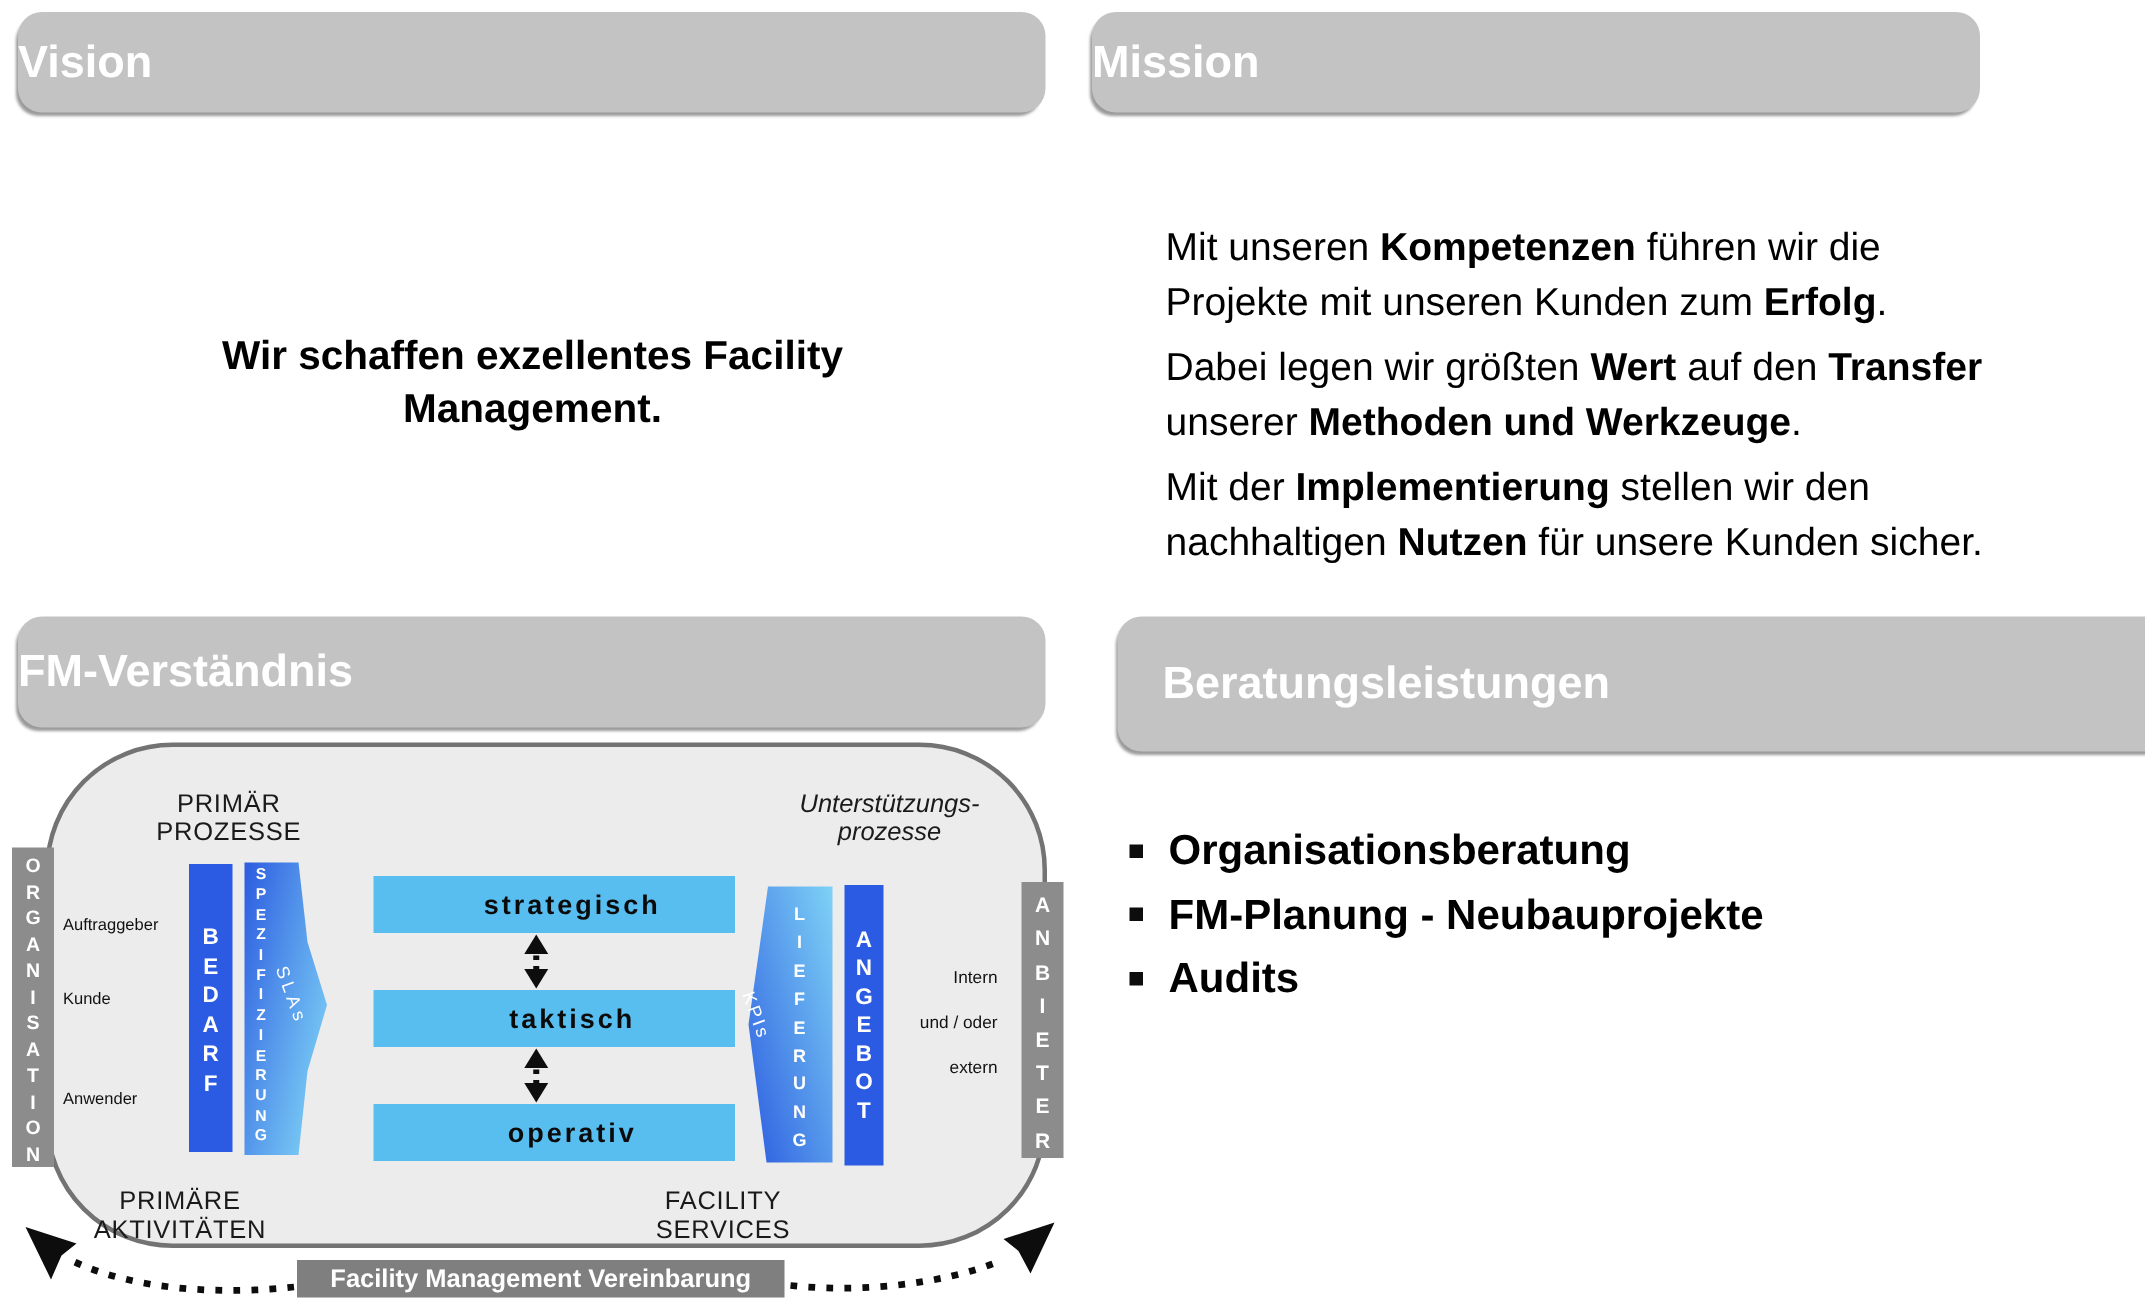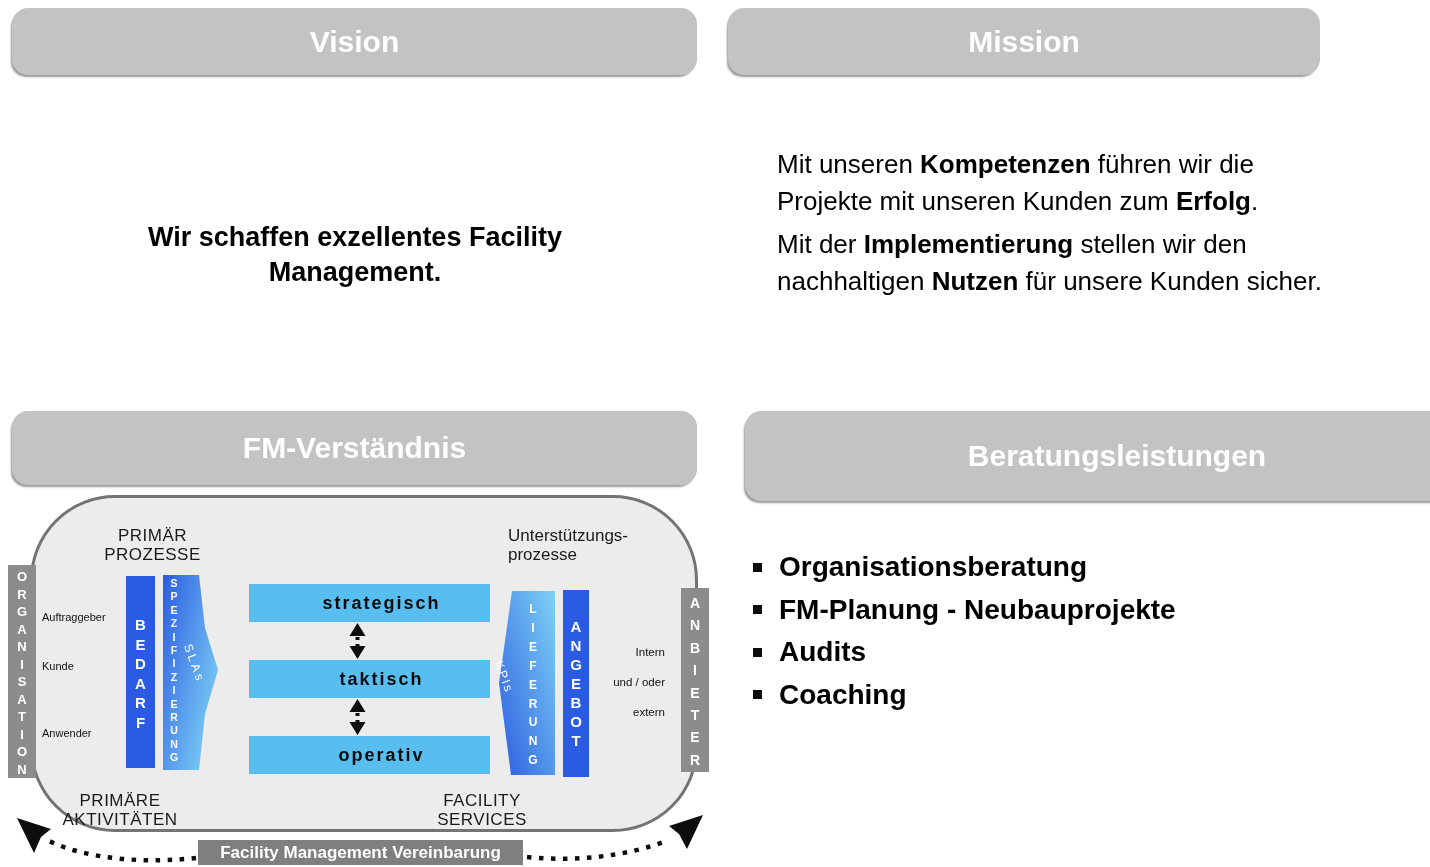--- a/index.html
+++ b/index.html
@@ -9,21 +9,21 @@
     font-family:"Liberation Sans", sans-serif;
     color:#111;
   }
   .abs{position:absolute;}
   
   .hdr{
     background:var(--header_bg);
     color:var(--header_text);
     border-radius:16px;
     font-weight:bold;font-size:30px;
-    display:flex;align-items:center;justify-content:center;
+    display:flex;align-items:center;
     box-shadow:-2px 3px 2px -1px rgba(0,0,0,0.4);
   }
   .hdr-vision{left:12px;top:8px;width:685px;height:67px;}
   .hdr-mission{left:728px;top:8px;width:592px;height:67px;}
   .hdr-fm{left:12px;top:411px;width:685px;height:74px;}
   .hdr-beratung{left:745px;top:411px;width:684px;height:90px;padding-left:30px;}
 
   
   .vision-body{
     left:70px;top:220px;width:570px;
@@ -69,21 +69,21 @@
     font-weight:bold;font-size:10.5px;line-height:13.4px;}
   .lief-letters{left:524px;top:600px;width:18px;text-align:center;color:#fff;
     font-weight:bold;font-size:12px;line-height:18.9px;}
   .slas-label{left:194px;top:642px;color:#fff;font-size:12px;letter-spacing:3px;
     transform:rotate(70deg);transform-origin:0 0;white-space:nowrap;}
   .kpis-label{left:505px;top:659px;color:#fff;font-size:12px;letter-spacing:2px;
     transform:rotate(70deg);transform-origin:0 0;white-space:nowrap;}
   .diagram-label{color:#1a1a1a;font-size:17px;line-height:19px;letter-spacing:0.5px;
     white-space:pre-line;}
   .lbl-primar{left:60px;top:526px;width:185px;text-align:center;}
-  .lbl-unterstuetzung{left:508px;top:526px;width:170px;text-align:left;letter-spacing:0;}
+  .lbl-unterstuetzung{left:508px;top:526px;width:170px;text-align:center;letter-spacing:0;font-style:italic;}
   .lbl-prim-akt{left:50px;top:791px;width:140px;text-align:center;}
   .lbl-fac-serv{left:417px;top:791px;width:130px;text-align:center;}
   .role-label{font-size:11px;color:#111;}
   .role-auftraggeber{left:42px;top:611px;}
   .role-kunde{left:42px;top:660px;}
   .role-anwender{left:42px;top:727px;}
   .intern-block{left:575px;top:637px;width:90px;text-align:right;
     font-size:11.5px;line-height:30px;color:#111;}
   .level-bar{
     left:249px;width:217px;height:38px;background:var(--light_blue);
@@ -115,41 +115,39 @@
 <div class="abs hdr hdr-beratung">
   <span>Beratungsleistungen</span>
 </div>
 
 <div class="abs vision-body">Wir schaffen exzellentes Facility
 Management.</div>
 
 <div class="abs mission-body">
   <p><span>Mit unseren </span><b>Kompetenzen</b><span> führen wir die
 Projekte mit unseren Kunden zum </span><b>Erfolg</b><span>.</span></p>
+  <p><span>Dabei legen wir größten </span><b>Wert</b><span> auf den </span><b>Transfer</b><span>
+unserer </span><b>Methoden und Werkzeuge</b><span>.</span></p>
   <p><span>Mit der </span><b>Implementierung</b><span> stellen wir den
 nachhaltigen </span><b>Nutzen</b><span> für unsere Kunden sicher.</span></p>
 </div>
 
 <ul class="abs beratung-list">
     <li>
       <span class="bullet"></span>
       <span>Organisationsberatung</span>
     </li>
     <li>
       <span class="bullet"></span>
       <span>FM-Planung - Neubauprojekte</span>
     </li>
     <li>
       <span class="bullet"></span>
       <span>Audits</span>
     </li>
-    <li>
-      <span class="bullet"></span>
-      <span>Coaching</span>
-    </li>
   </ul>
 
 <div class="abs fm-container"></div>
 
 <svg class="abs gfx" width="715" height="867" viewBox="0 0 715 867">
   <defs>
     <linearGradient id="gradSpez" x1="0" y1="0" x2="1" y2="0.8">
       <stop offset="0" style="stop-color:var(--gradient_dark)"></stop>
       <stop offset="1" style="stop-color:var(--gradient_light)"></stop>
     </linearGradient>

